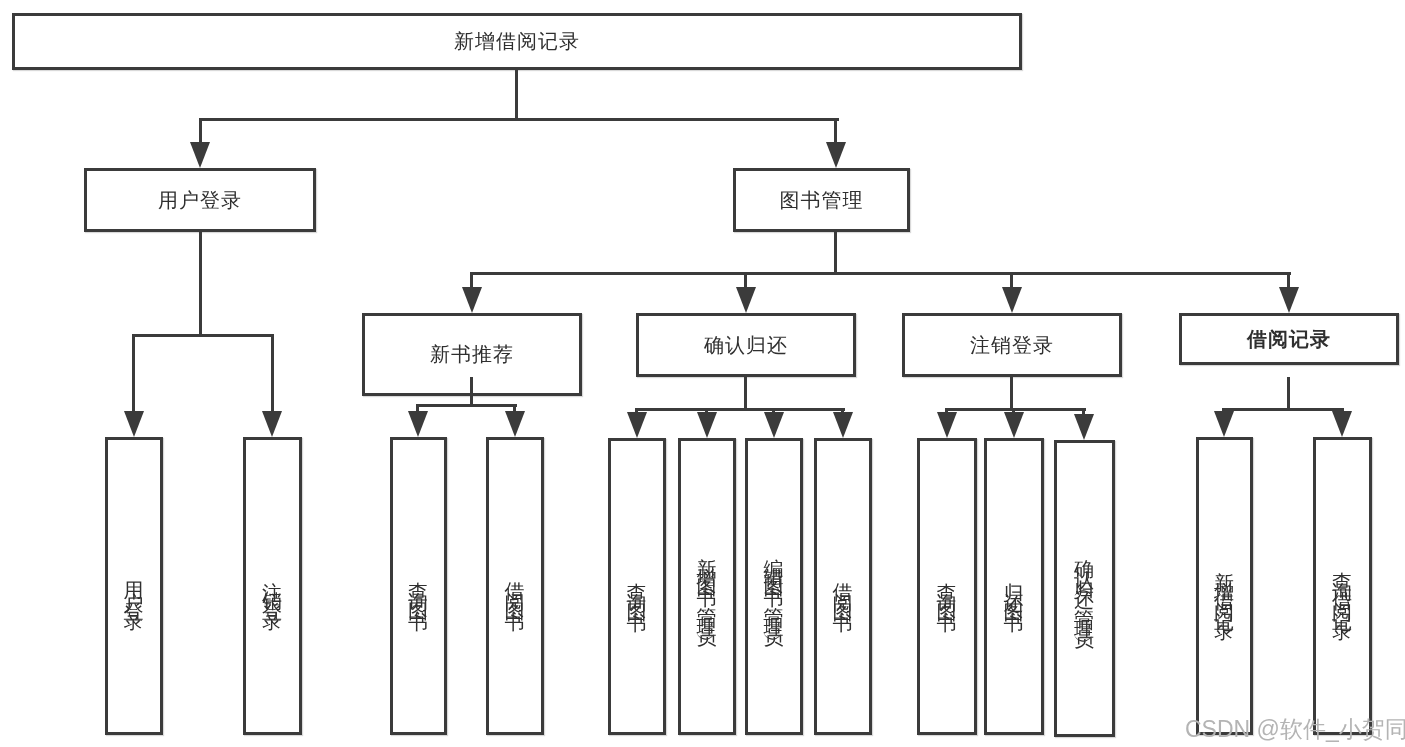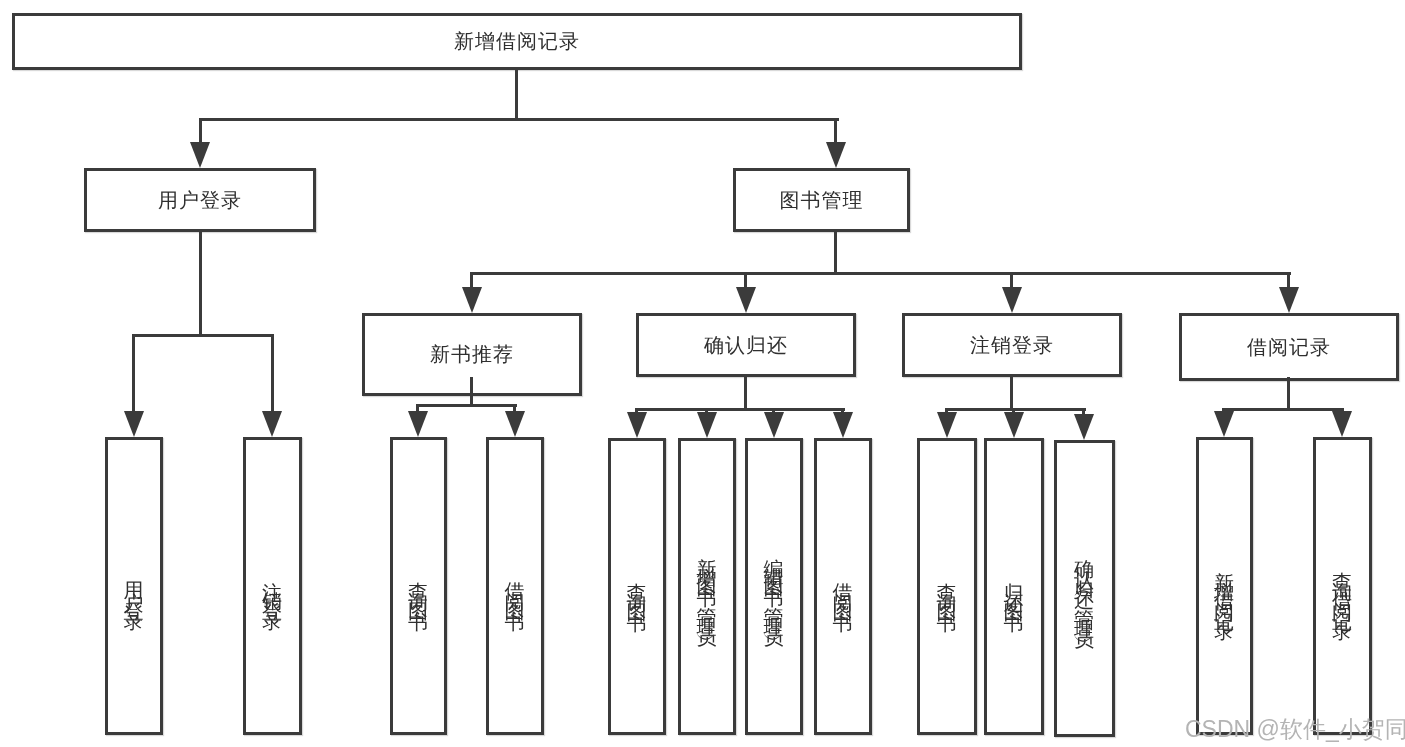--- a/index.html
+++ b/index.html
@@ -105,21 +105,21 @@
 
   <div class="node" style="left:362px; top:313px; width:220px; height:83px;text-align:center;">
     <span class="hlabel">新书推荐</span>
   </div>
   <div class="node" style="left:636px; top:313px; width:220px; height:64px;">
     <span class="hlabel">确认归还</span>
   </div>
   <div class="node" style="left:902px; top:313px; width:220px; height:64px;">
     <span class="hlabel">注销登录</span>
   </div>
-  <div class="node" style="left:1179px; top:313px; width:220px; height:68px;">
+  <div class="node" style="left:1179px; top:313px; width:220px; height:52px;font-weight:bold;">
     <span class="hlabel">借阅记录</span>
   </div>
 
   <div class="line" style="left:470px; top:377px; width:3px; height:29px;"></div>
   <div class="line" style="left:417px; top:404px; width:100px; height:3px;"></div>
   <div class="line" style="left:416px; top:404px; width:3px; height:13px;"></div>
   <div class="arrow" style="left:408px; top:411px;"></div>
   <div class="line" style="left:513px; top:404px; width:3px; height:13px;"></div>
   <div class="arrow" style="left:505px; top:411px;"></div>
 

